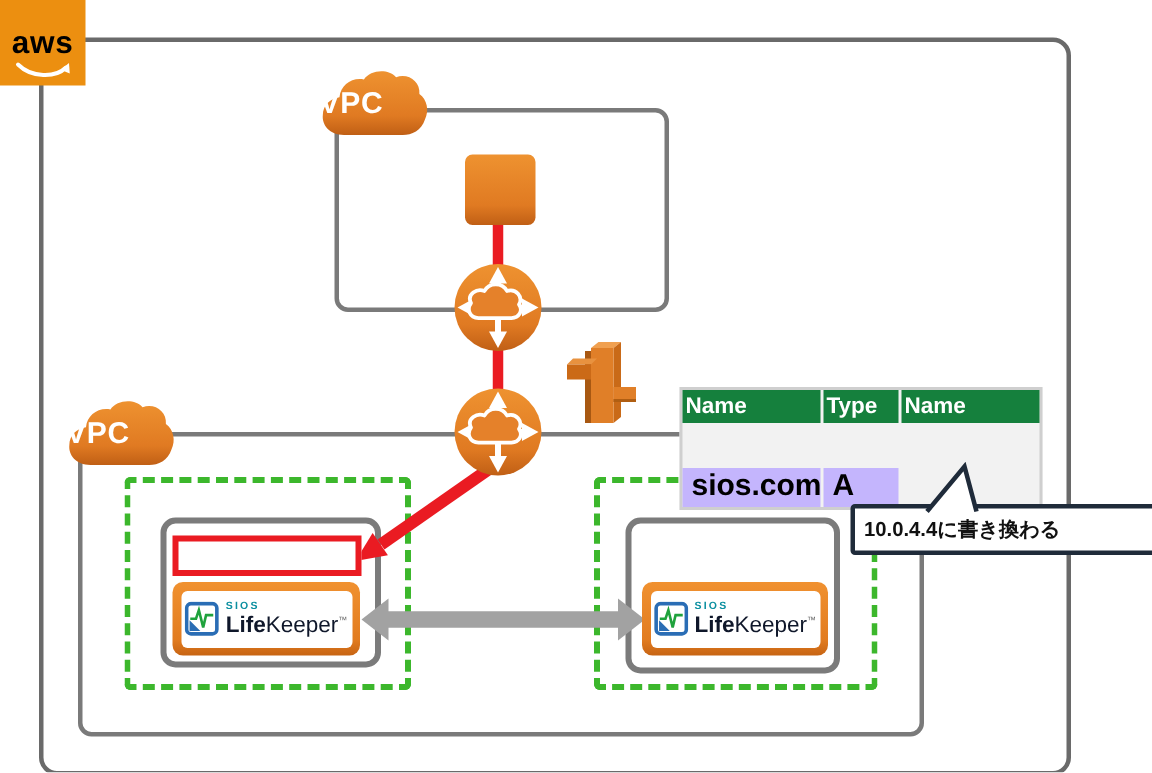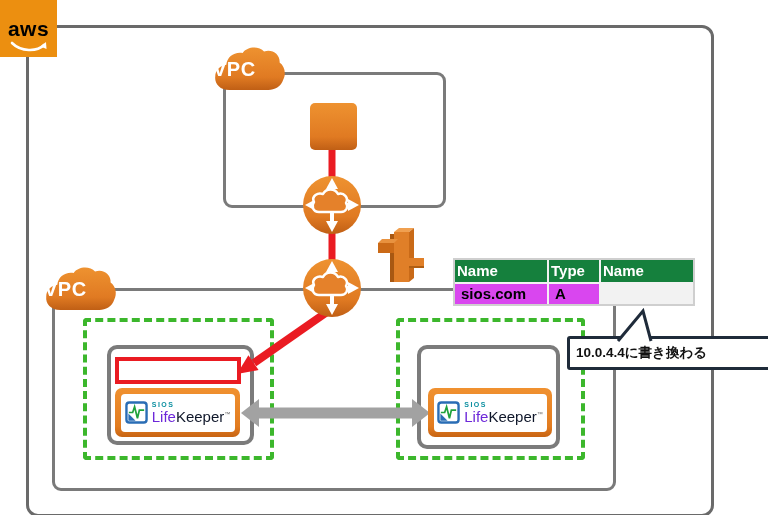--- a/index.html
+++ b/index.html
@@ -53,29 +53,29 @@
   .lk{background:linear-gradient(180deg,#F09130 0%,#E27C20 78%,#C76413 100%);border-radius:7px;z-index:6;
       display:flex;align-items:center;justify-content:center;}
   .lk-left{left:115px;top:388px;width:125px;height:49px;}
   .lk-right{left:428px;top:388px;width:124px;height:49px;}
   .lk-inner{background:#fff;border-radius:4px;width:calc(100% - 11px);height:calc(100% - 11px);
             display:flex;align-items:center;justify-content:center;gap:4px;}
   .lk-icon{width:23px;height:23px;flex:0 0 auto;}
   .lk-text{display:flex;flex-direction:column;line-height:1;}
   .lk-sios{color:#0B8FA0;font-size:7px;font-weight:bold;letter-spacing:1.5px;margin-bottom:1px;}
   .lk-name{font-size:15px;white-space:nowrap;}
-  .lk-life{color:#6d28d9;font-weight:400;}
+  .lk-life{color:#0f172a;font-weight:700;}
   .lk-keeper{color:#0f172a;font-weight:500;}
   .lk-tm{color:#666;font-size:6px;vertical-align:super;}
 
   
   .dns-table{left:453px;top:258px;display:grid;grid-template-columns:92px 50px 92px;gap:2px;
              background:#f2f2f2;border:2px solid #cfcfcf;z-index:7;}
   .dns-th{background:#15803d;color:#fff;font-weight:bold;font-size:15px;padding:2px 6px 3px 2px;}
-  .dns-td{background:#d946ef;color:#000;font-weight:bold;font-size:15px;padding:1px 6px 2px 6px;}
+  .dns-td{background:#c4b5fd;color:#000;font-weight:bold;font-size:20px;padding:1px 6px 2px 6px;margin-top:28px;}
   .dns-td.highlight{box-shadow:inset 0 0 0 3px #E8191F;}
 
   
   .callout{left:567px;top:336px;width:186px;background:#fff;border:3px solid #1F2B3A;border-radius:3px;
            padding:4px 6px;z-index:8;color:#111;font-weight:bold;font-size:13.5px;line-height:1.5;}
   .callout-tail{left:612px;top:308px;width:46px;height:34px;z-index:9;}
 </style>
 </head>
 <body>
 

